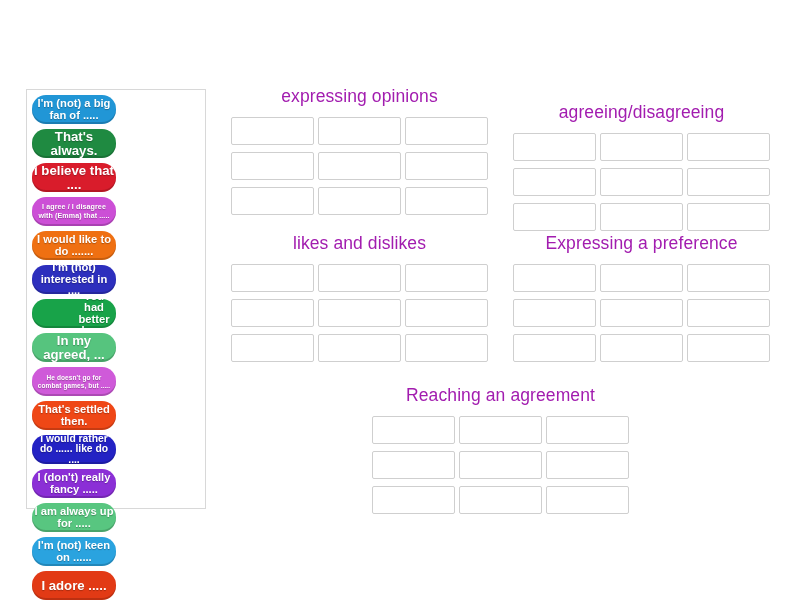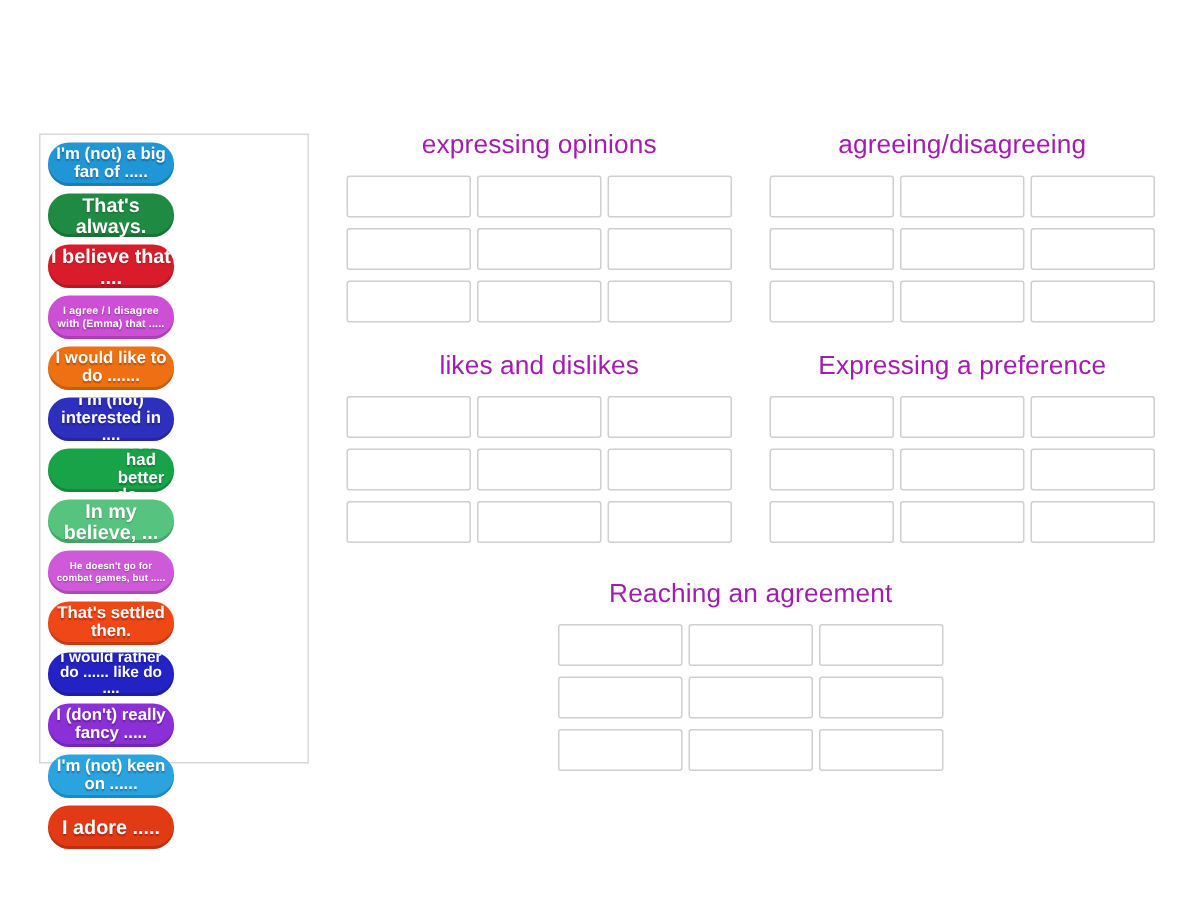--- a/index.html
+++ b/index.html
@@ -79,42 +79,43 @@
     border: 1px solid #cfcfcf;
     border-radius: 2px;
     box-sizing: border-box;
     margin: 0 4px 7px 0;
     background: #ffffff;
   }
   .slot:nth-child(3n) { margin-right: 0; }
 
   
   #group-0 { left: 231px; top: 86px; width: 257px; }
-  #group-1 { left: 513px; top: 86px; width: 257px; }
+  #group-1 { left: 513px; top: 102px; width: 257px; }
   #group-2 { left: 231px; top: 233px; width: 257px; }
   #group-3 { left: 513px; top: 233px; width: 257px; }
   #group-4 { left: 372px; top: 385px; width: 257px; }
 </style>
 </head>
 <body>
 
 <div id="tile-bank">
   <div id="tile-grid">
       <div class="tile tile-t-11" style="background: rgb(33, 150, 214);">I'm (not) a big fan of .....</div>
       <div class="tile tile-t-13" style="background: rgb(31, 138, 65);">That's always.</div>
       <div class="tile tile-t-13" style="background: rgb(217, 28, 43);">I believe that ....</div>
       <div class="tile tile-t-7" style="background: rgb(204, 79, 214);">I agree / I disagree with (Emma) that .....</div>
       <div class="tile tile-t-11" style="background: rgb(239, 112, 18);">I would like to do .......</div>
       <div class="tile tile-t-11" style="background: rgb(45, 47, 189);">I'm (not) interested in ....</div>
       <div class="tile tile-t-11" style="background: rgb(24, 163, 73); padding-left: 42px;">You had better do .....</div>
-      <div class="tile tile-t-13" style="background: rgb(86, 196, 126);">In my believe, ...</div>
+      <div class="tile tile-t-13" style="background: rgb(86, 196, 126);">In my agreed, ...</div>
       <div class="tile tile-t-6" style="background: rgb(207, 90, 217);">He doesn't go for combat games, but .....</div>
       <div class="tile tile-t-11" style="background: rgb(239, 71, 22);">That's settled then.</div>
       <div class="tile tile-t-10" style="background: rgb(35, 34, 196);">I would rather do ...... like do ....</div>
       <div class="tile tile-t-11" style="background: rgb(139, 47, 214);">I (don't) really fancy .....</div>
+      <div class="tile tile-t-11" style="background: rgb(88, 198, 128);">I am always up for .....</div>
       <div class="tile tile-t-11" style="background: rgb(42, 163, 223);">I'm (not) keen on ......</div>
       <div class="tile tile-t-13" style="background: rgb(226, 58, 21);">I adore .....</div>
     </div>
 </div>
 
 <div class="cat-group" id="group-0">
   <div class="cat-title">expressing opinions</div>
   <div class="slot-grid">
       <div class="slot"></div>
       <div class="slot"></div>

